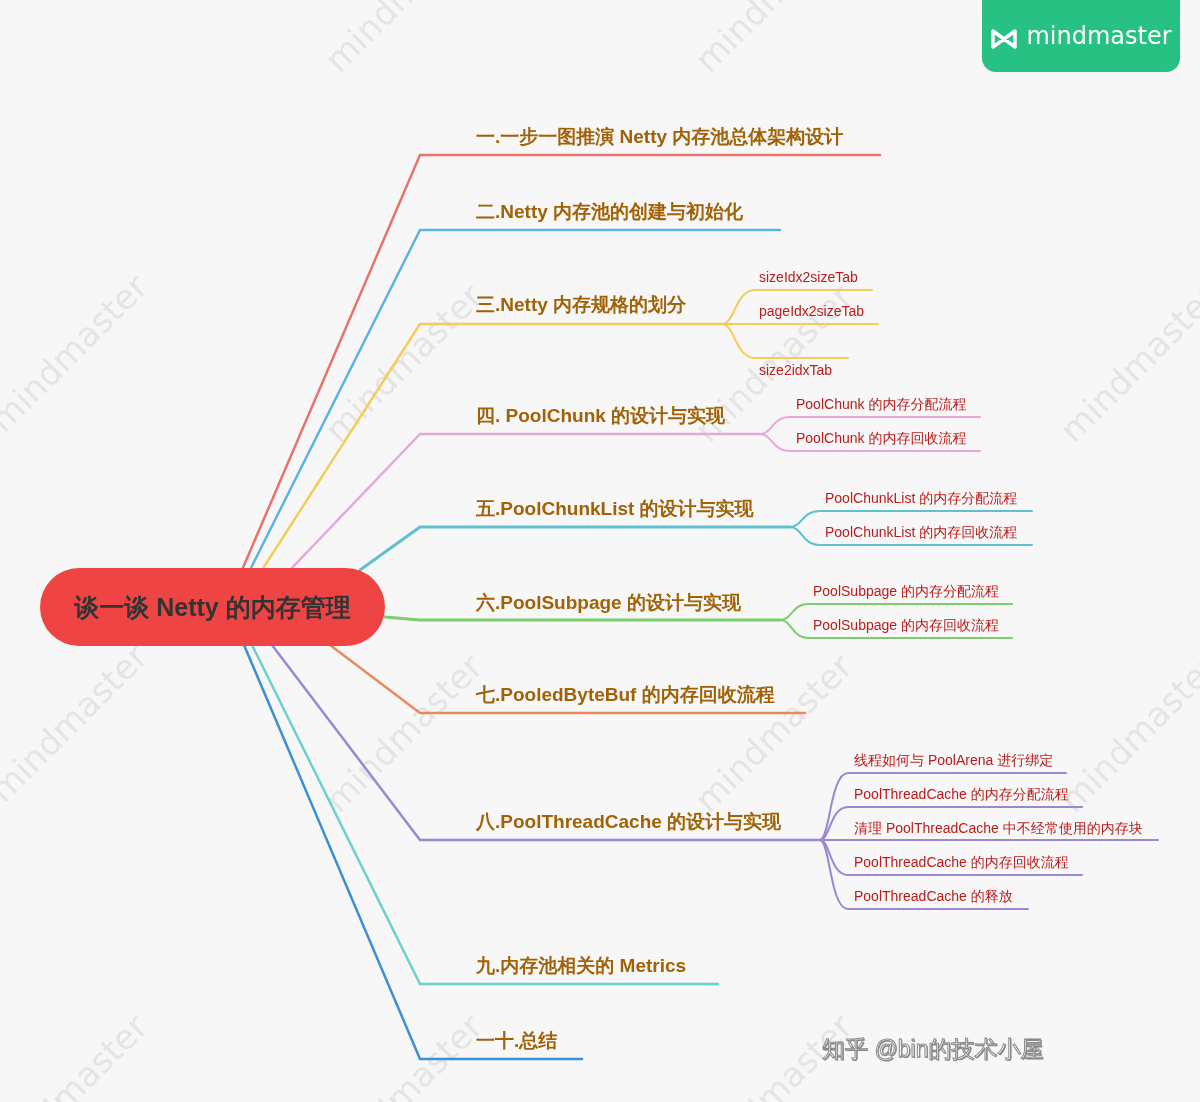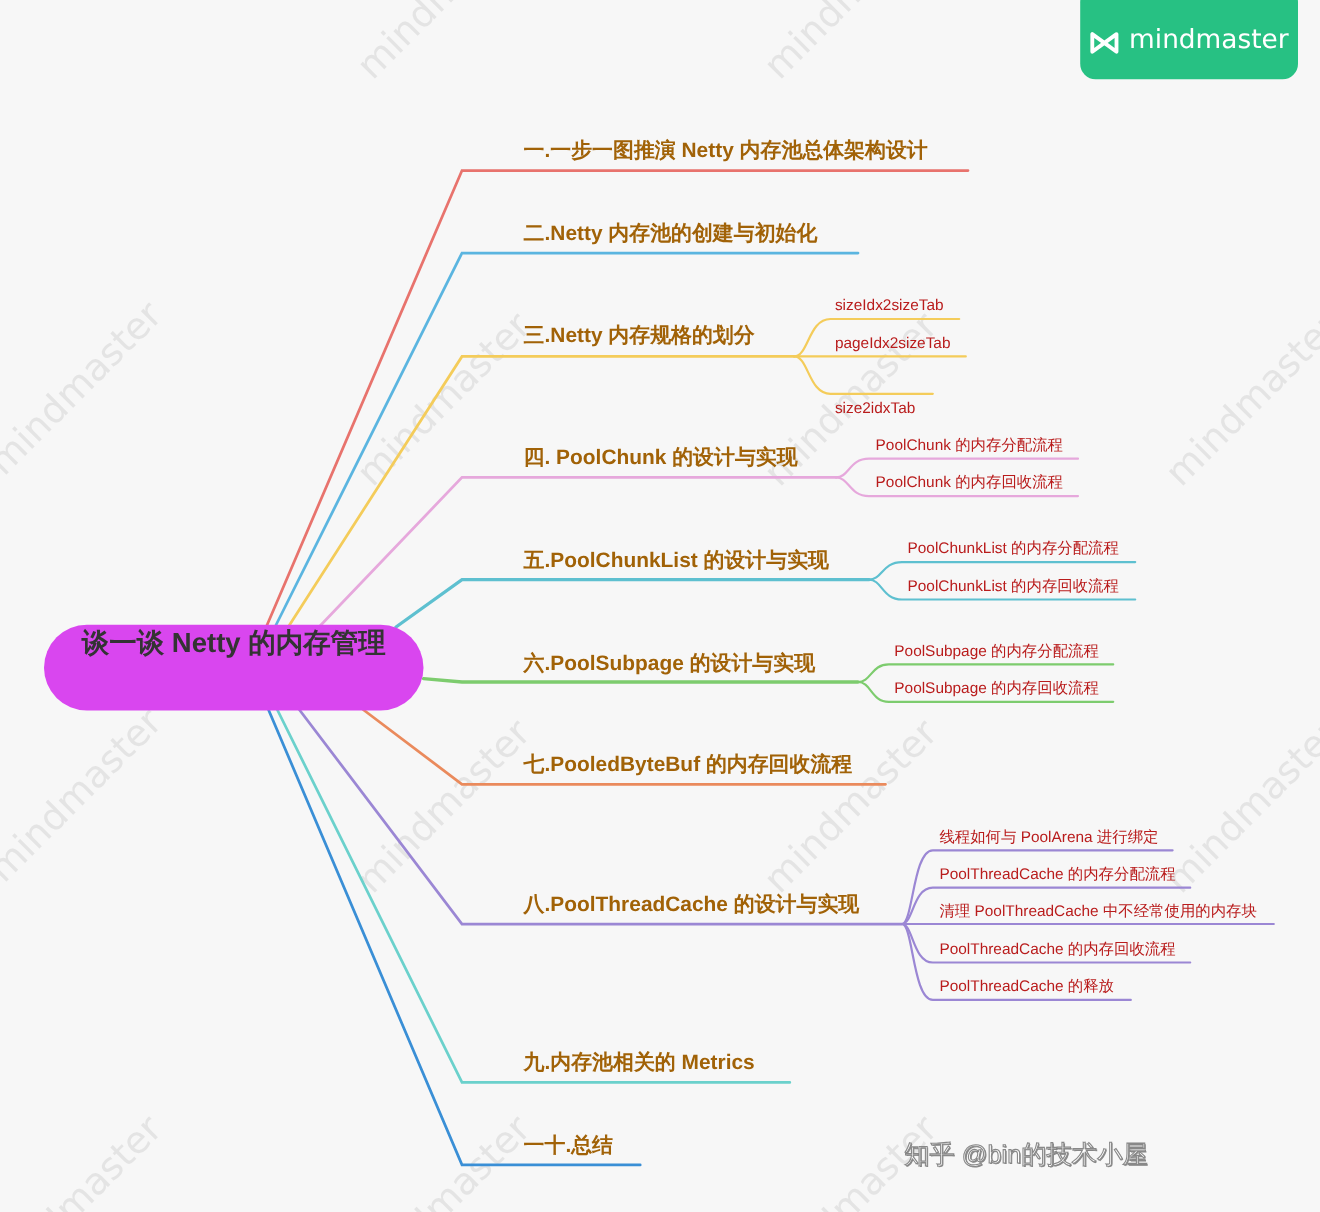--- a/index.html
+++ b/index.html
@@ -2,21 +2,21 @@
 <html><head>
 <meta charset="utf-8">
 <style>
   html, body { margin:0; padding:0; }
   body { width:1200px; height:1102px; background:#f7f7f7; position:relative; overflow:hidden;
          font-family:"Liberation Sans","DejaVu Sans",sans-serif; color:#333; }
   .wm { position:absolute; font-size:34px; color:#e4e4e4; transform:rotate(-45deg); transform-origin:left bottom; white-space:nowrap; font-family:"DejaVu Sans",sans-serif; pointer-events:none; }
   svg.lines { position:absolute; left:0; top:0; }
   .badge { position:absolute; left:982px; top:-12px; width:198px; height:84px; background:#27c183; border-radius:14px; display:flex; align-items:flex-end; justify-content:center; padding-bottom:22px; box-sizing:border-box; color:#fff; font-size:24px; font-family:"DejaVu Sans",sans-serif; }
   .badge svg { margin-right:8px; }
-  .root { position:absolute; left:40px; top:568px; width:345px; height:78px; background:#d946ef; border-radius:40px; display:flex; justify-content:center; font-size:25px; font-weight:bold; color:#333; }
+  .root { position:absolute; left:40px; top:568px; width:345px; height:78px; background:#ef4444; border-radius:40px; display:flex; align-items:center; justify-content:center; font-size:25px; font-weight:bold; color:#333; }
   .l1 { position:absolute; font-size:19px; font-weight:bold; color:#a16207; white-space:nowrap; }
   .l2 { position:absolute; font-size:14px; color:#b91c1c; white-space:nowrap; }
   .footer { position:absolute; left:822px; top:1034px; font-size:23px; color:#fff; -webkit-text-stroke:1px #888; text-shadow:1px 1px 0 #888; white-space:nowrap;text-align:center; }
 </style>
 </head>
 <body>
 
 <div class="wm" style="left:345px;top:40px;">mindmaster</div>
 <div class="wm" style="left:715px;top:40px;">mindmaster</div>
 <div class="wm" style="left:10px;top:400px;">mindmaster</div>

